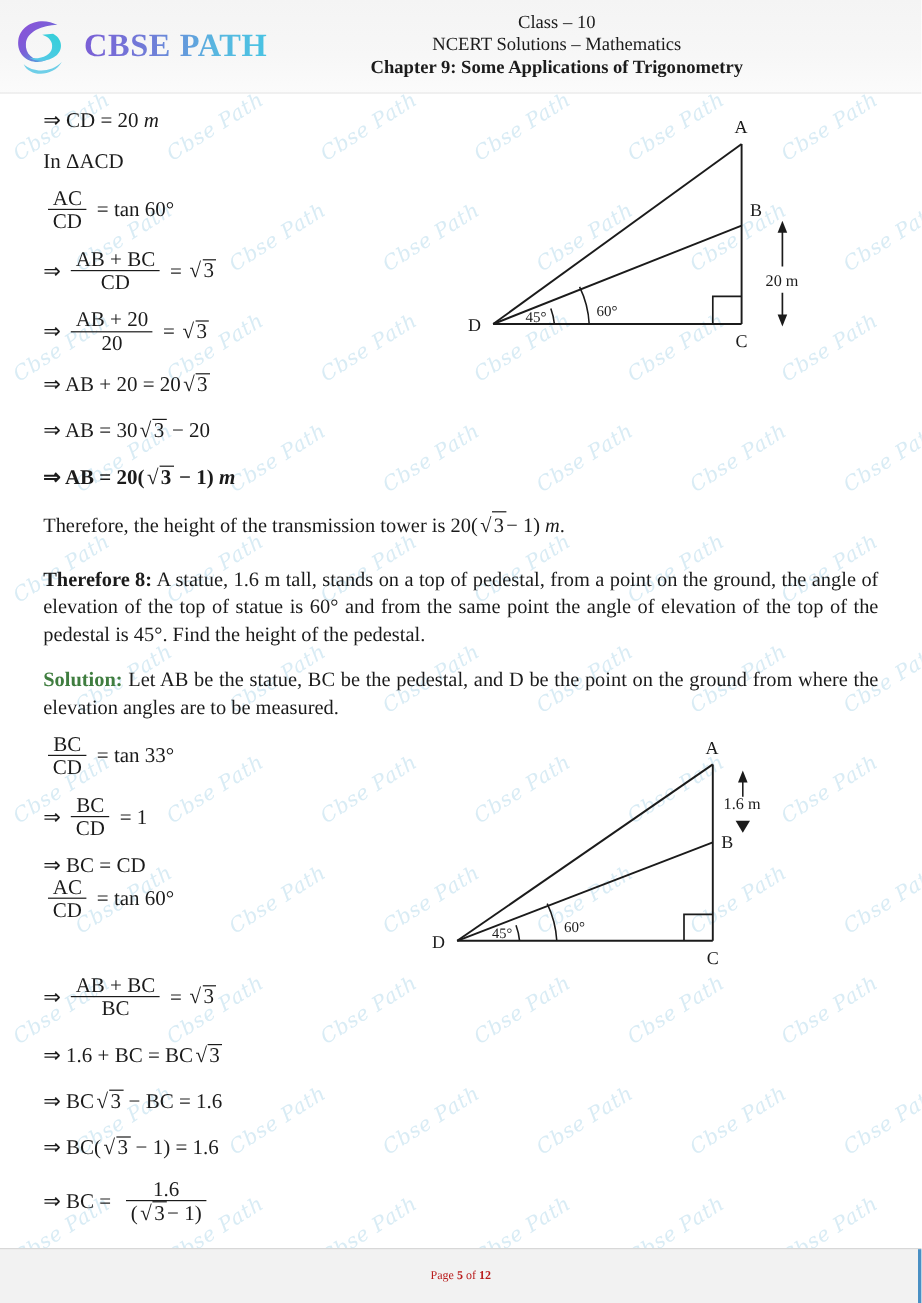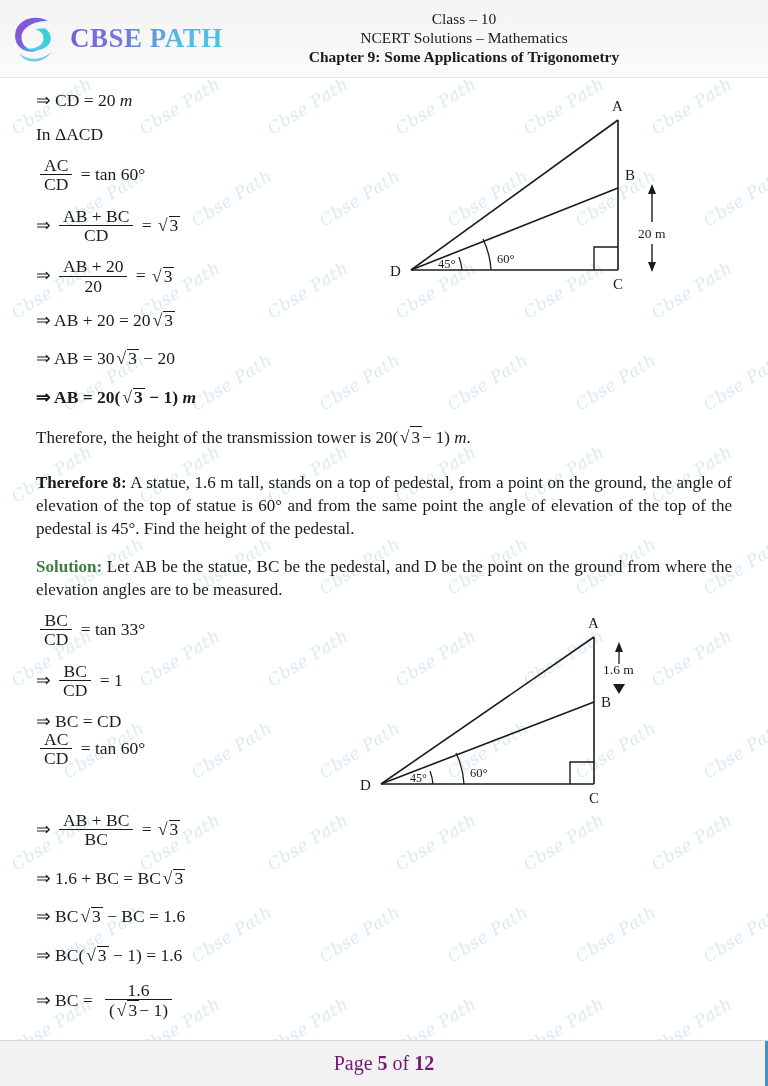--- a/index.html
+++ b/index.html
@@ -132,21 +132,21 @@
     position: absolute;
     left: 0; right: 0; bottom: 0;
     height: 46px;
     background: #f2f2f2;
     border-top: 1px solid #d8d8d8;
     z-index: 3;
     display: flex;
     align-items: center;
     justify-content: center;
   }
-  #footer .ftxt { font-size: 20px; color: #701a75; }
+  #footer .ftxt { font-size: 10px; color: #b91c1c; }
   #footer .ftxt b { font-weight: bold; }
   #footer-accent {
     position: absolute;
     right: 0; top: 0; bottom: 0;
     width: 3px;
     background: #4a90c4;
   }
 </style>
 </head>
 <body>

